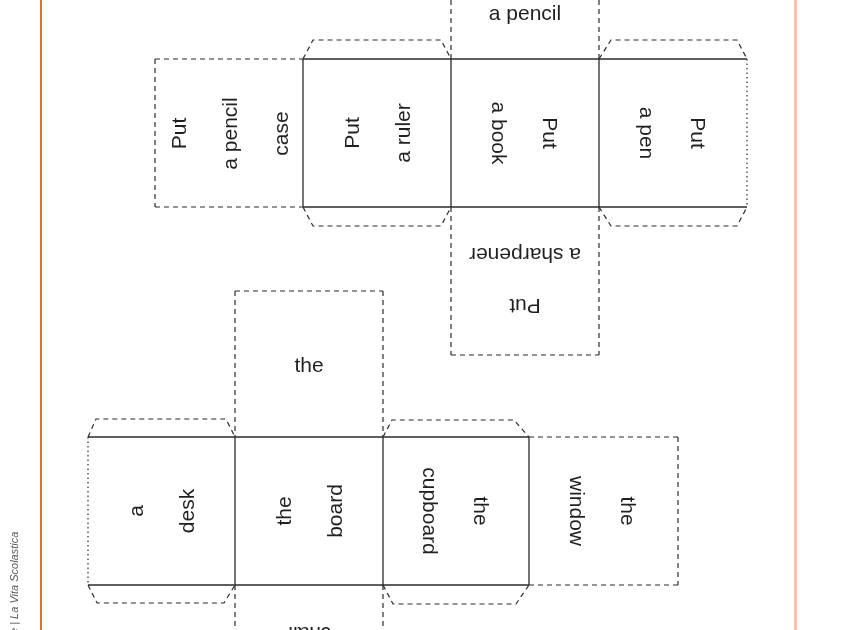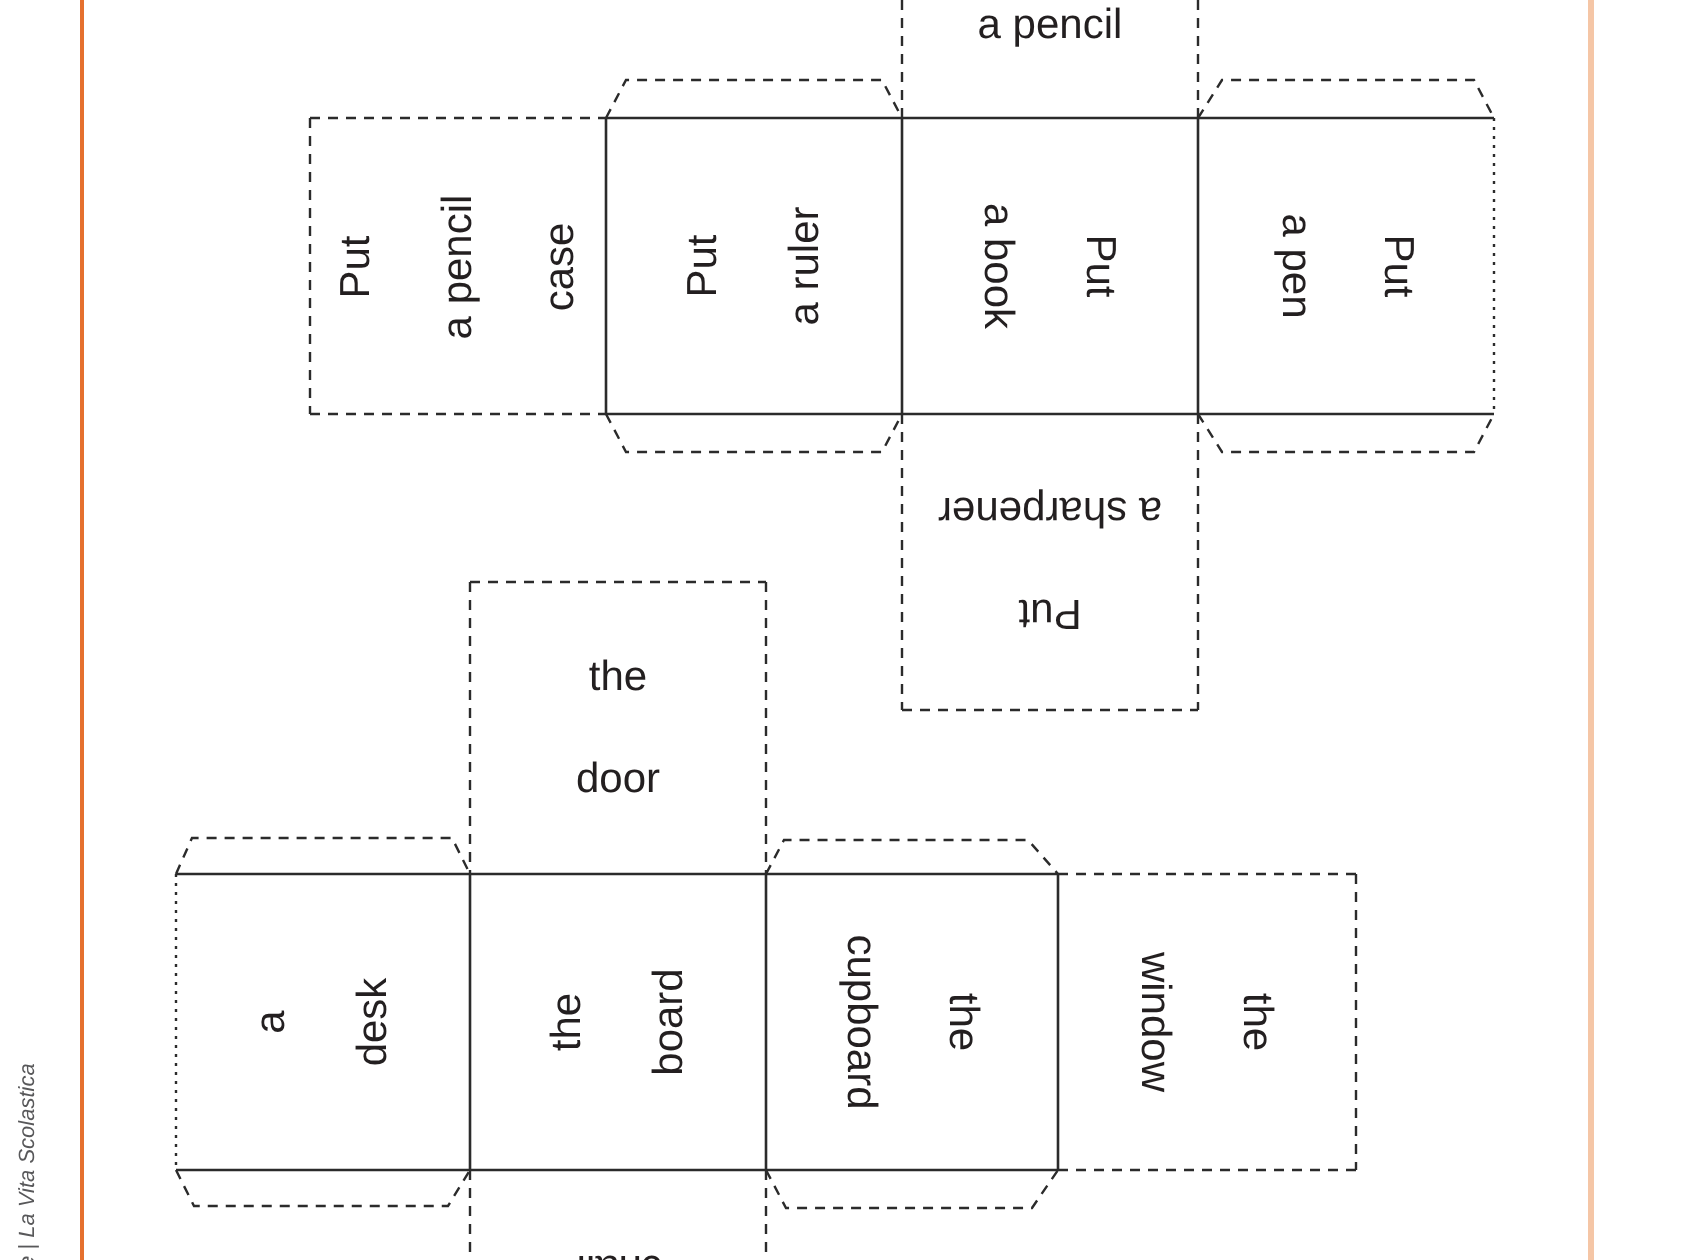--- a/index.html
+++ b/index.html
@@ -131,21 +131,20 @@
   <div class="face" style="left:451px; top:207px; width:148px; height:148px;">
     <div class="txt rot-180">
       <span class="ln">Put</span>
       <span class="ln">a sharpener</span>
     </div>
   </div>
 
   <div class="face" style="left:235px; top:291px; width:148px; height:146px;">
     <div class="txt">
       <span class="ln">the</span>
-      <span class="ln">door</span>
     </div>
   </div>
 
   <div class="face" style="left:88px; top:437px; width:147px; height:148px;">
     <div class="txt rot-ccw">
       <span class="ln">a</span>
       <span class="ln">desk</span>
     </div>
   </div>
 

